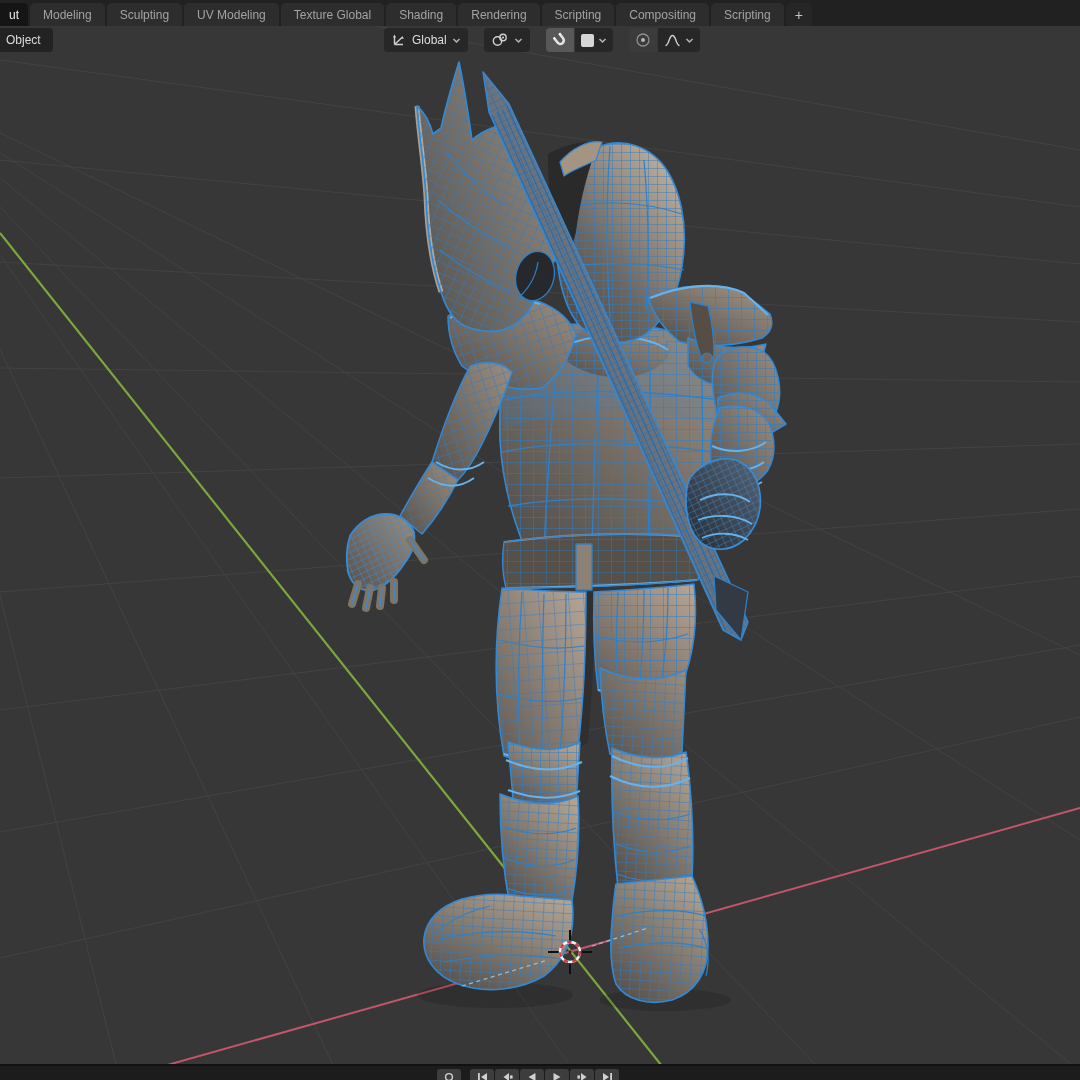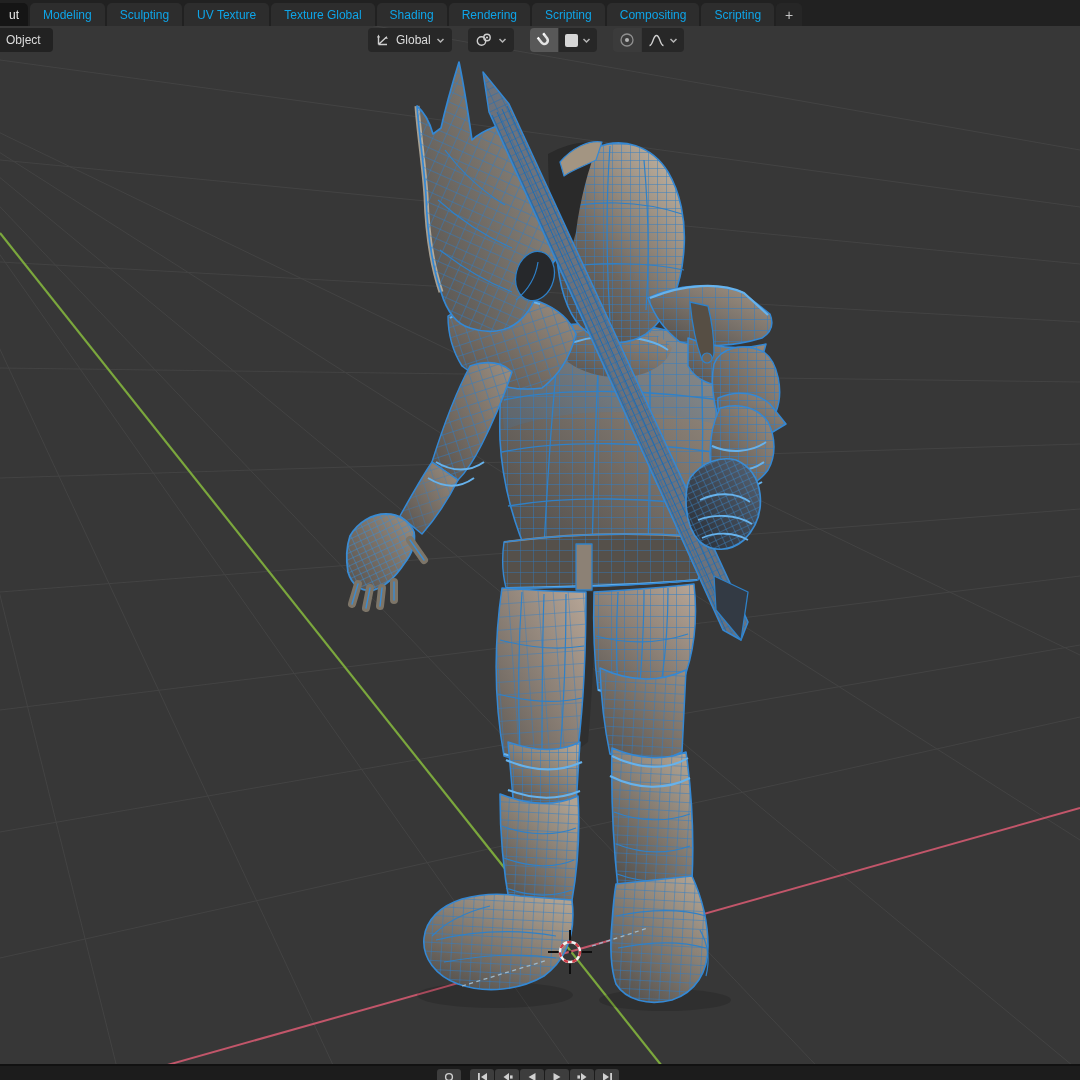--- a/index.html
+++ b/index.html
@@ -3,21 +3,21 @@
 <meta charset="utf-8">
 <style>
   html,body{margin:0;padding:0;background:#000;}
   body{width:1080px;height:1080px;position:relative;overflow:hidden;
        font-family:"Liberation Sans","DejaVu Sans",sans-serif;
        -webkit-font-smoothing:antialiased;}
   
   .topbar{position:absolute;left:0;top:0;width:1080px;height:26px;background:#212121;
           display:flex;align-items:flex-end;z-index:30;}
   .tab{height:23px;display:flex;align-items:center;padding:0 13px;margin-right:2px;
-       background:#2d2d2d;color:#0ea5e9;font-size:12px;border-radius:5px 5px 0 0;
+       background:#2d2d2d;color:#a3a3a3;font-size:12px;border-radius:5px 5px 0 0;
        white-space:nowrap;cursor:default;}
   .tab.active{background:#151515;color:#ececec;padding:0 9px;border-radius:0 5px 0 0;margin-left:0;text-align:right;}
   .tab.plus{padding:0 9px;background:#262626;color:#c6c6c6;font-size:14px;}
   
   .hdr{position:absolute;z-index:25;top:28px;height:24px;display:flex;align-items:center;}
   .chip{background:#272727;border-radius:4px;height:24px;display:flex;align-items:center;
         padding:0 7px;color:#dcdcdc;font-size:12px;gap:5px;}
   .mode-chip{left:-6px;position:absolute;padding:0 12px;background:#222222;}
   .toolgrp{display:flex;align-items:center;}
   .seg{height:24px;display:flex;align-items:center;background:#272727;padding:0 6px;gap:4px;}
@@ -409,21 +409,21 @@
   <div class="tab active">
     <span>ut</span>
     </div>
   <div class="tab">
     <span>Modeling</span>
     </div>
   <div class="tab">
     <span>Sculpting</span>
     </div>
   <div class="tab">
-    <span>UV Texture</span>
+    <span>UV Modeling</span>
     </div>
   <div class="tab">
     <span>Texture Global</span>
     </div>
   <div class="tab">
     <span>Shading</span>
     </div>
   <div class="tab">
     <span>Rendering</span>
     </div>
@@ -438,21 +438,21 @@
     </div>
   <div class="tab plus">
     <span>+</span>
     </div>
 </div>
 
 <div class="hdr mode-chip chip">
   <span>Object</span>
 </div>
 
-<div class="hdr" style="left:368px;gap:16px;">
+<div class="hdr" style="left:384px;gap:16px;">
   <div class="chip">
     <svg width="16" height="16" viewBox="0 0 16 16">
       <path d="M3.5 12.5 V4 M3.5 12.5 H12 M3.5 12.5 L11 5.5" stroke="#cfcfcf" stroke-width="1.4" fill="none"></path>
       <path d="M2 5.5 L3.5 2.5 L5 5.5 Z M11.5 4 L12.8 7 L9.8 6.3 Z" fill="#cfcfcf"></path>
     </svg>
     <span>Global</span>
     <svg width="9" height="7" viewBox="0 0 9 7">
       <path d="M1.5 2 L4.5 5 L7.5 2" stroke="#b5b5b5" stroke-width="1.5" fill="none"></path>
       </svg>
   </div>

